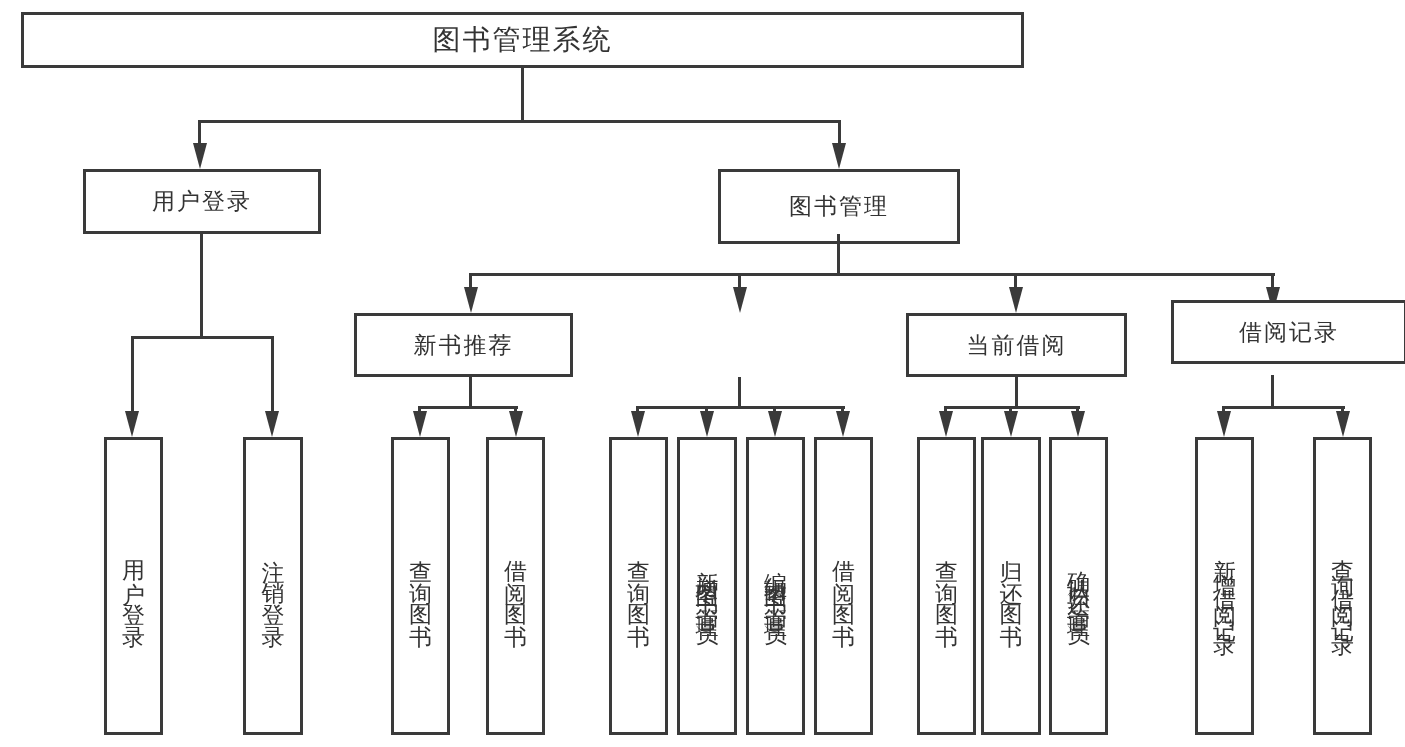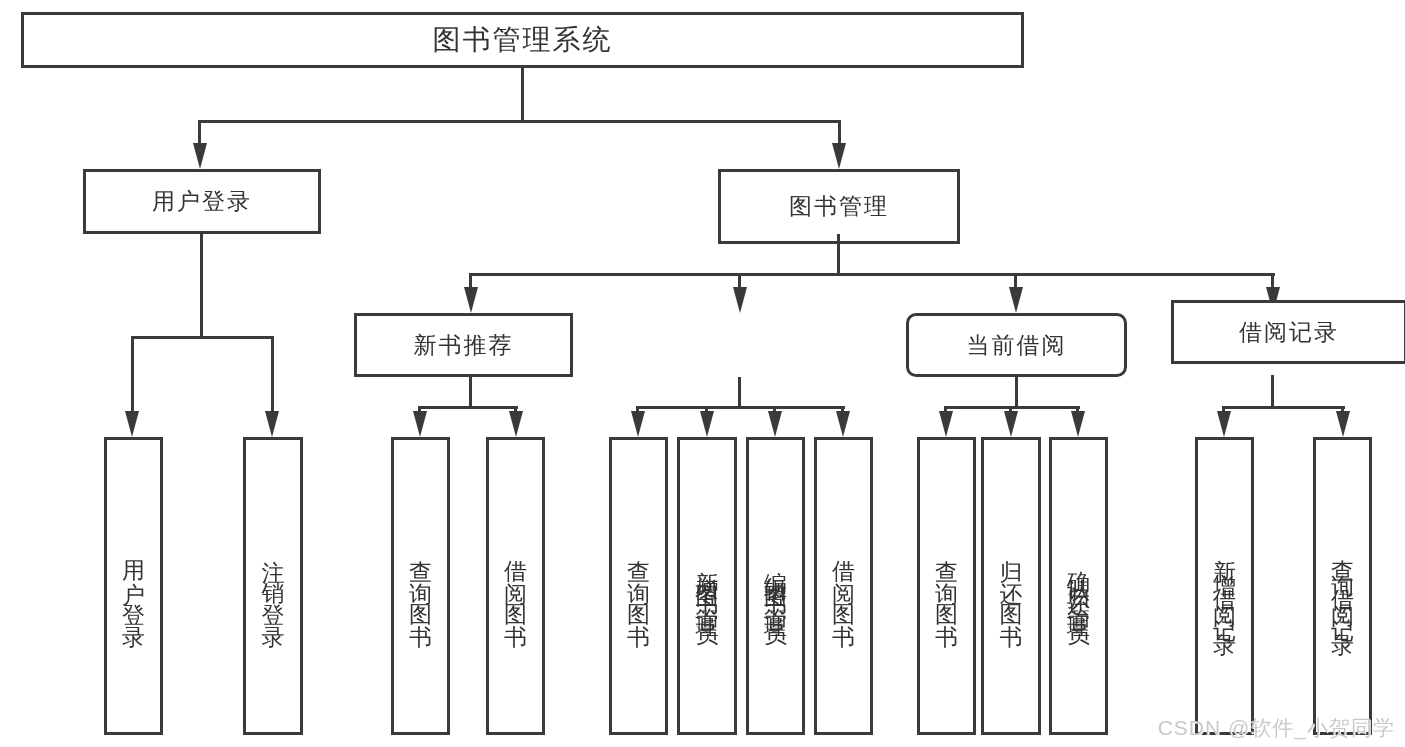--- a/index.html
+++ b/index.html
@@ -84,21 +84,21 @@
   <div class="vl" style="left:469px; top:273px; height:17px;"></div>
   <div class="arrow" style="left:464px; top:287px;"></div>
   <div class="vl" style="left:738px; top:273px; height:17px;"></div>
   <div class="arrow" style="left:733px; top:287px;"></div>
   <div class="vl" style="left:1014px; top:273px; height:17px;"></div>
   <div class="arrow" style="left:1009px; top:287px;"></div>
   <div class="vl" style="left:1271px; top:273px; height:17px;"></div>
   <div class="arrow" style="left:1266px; top:287px;"></div>
 
   <div class="box" style="left:354px; top:313px; width:219px; height:64px;">新书推荐</div>
-  <div class="box" style="left:906px; top:313px; width:221px; height:64px;border-radius:10px;">当前借阅</div>
+  <div class="box" style="left:906px; top:313px; width:221px; height:64px;">当前借阅</div>
   <div class="box" style="left:1171px; top:300px; width:236px; height:64px;">借阅记录</div>
 
   <div class="vl" style="left:469px; top:377px; height:31px;"></div>
   <div class="hl" style="left:418px; top:406px; width:100px;"></div>
   <div class="vl" style="left:418px; top:406px; height:8px;"></div>
   <div class="arrow" style="left:413px; top:411px;"></div>
   <div class="vl" style="left:514px; top:406px; height:8px;"></div>
   <div class="arrow" style="left:509px; top:411px;"></div>
 
   <div class="vl" style="left:738px; top:377px; height:31px;"></div>
@@ -165,15 +165,14 @@
     <span>确认归还（管理员）</span>
   </div>
 
   <div class="box leaf s-mid" style="left:1195px; top:437px; width:59px; height:298px;">
     <span>新增借阅记录</span>
   </div>
   <div class="box leaf s-mid" style="left:1313px; top:437px; width:59px; height:298px;">
     <span>查询借阅记录</span>
   </div>
 
-  <div class="watermark">CSDN @软件_小贺同学</div>
 
 </div>
 
 </body></html>

